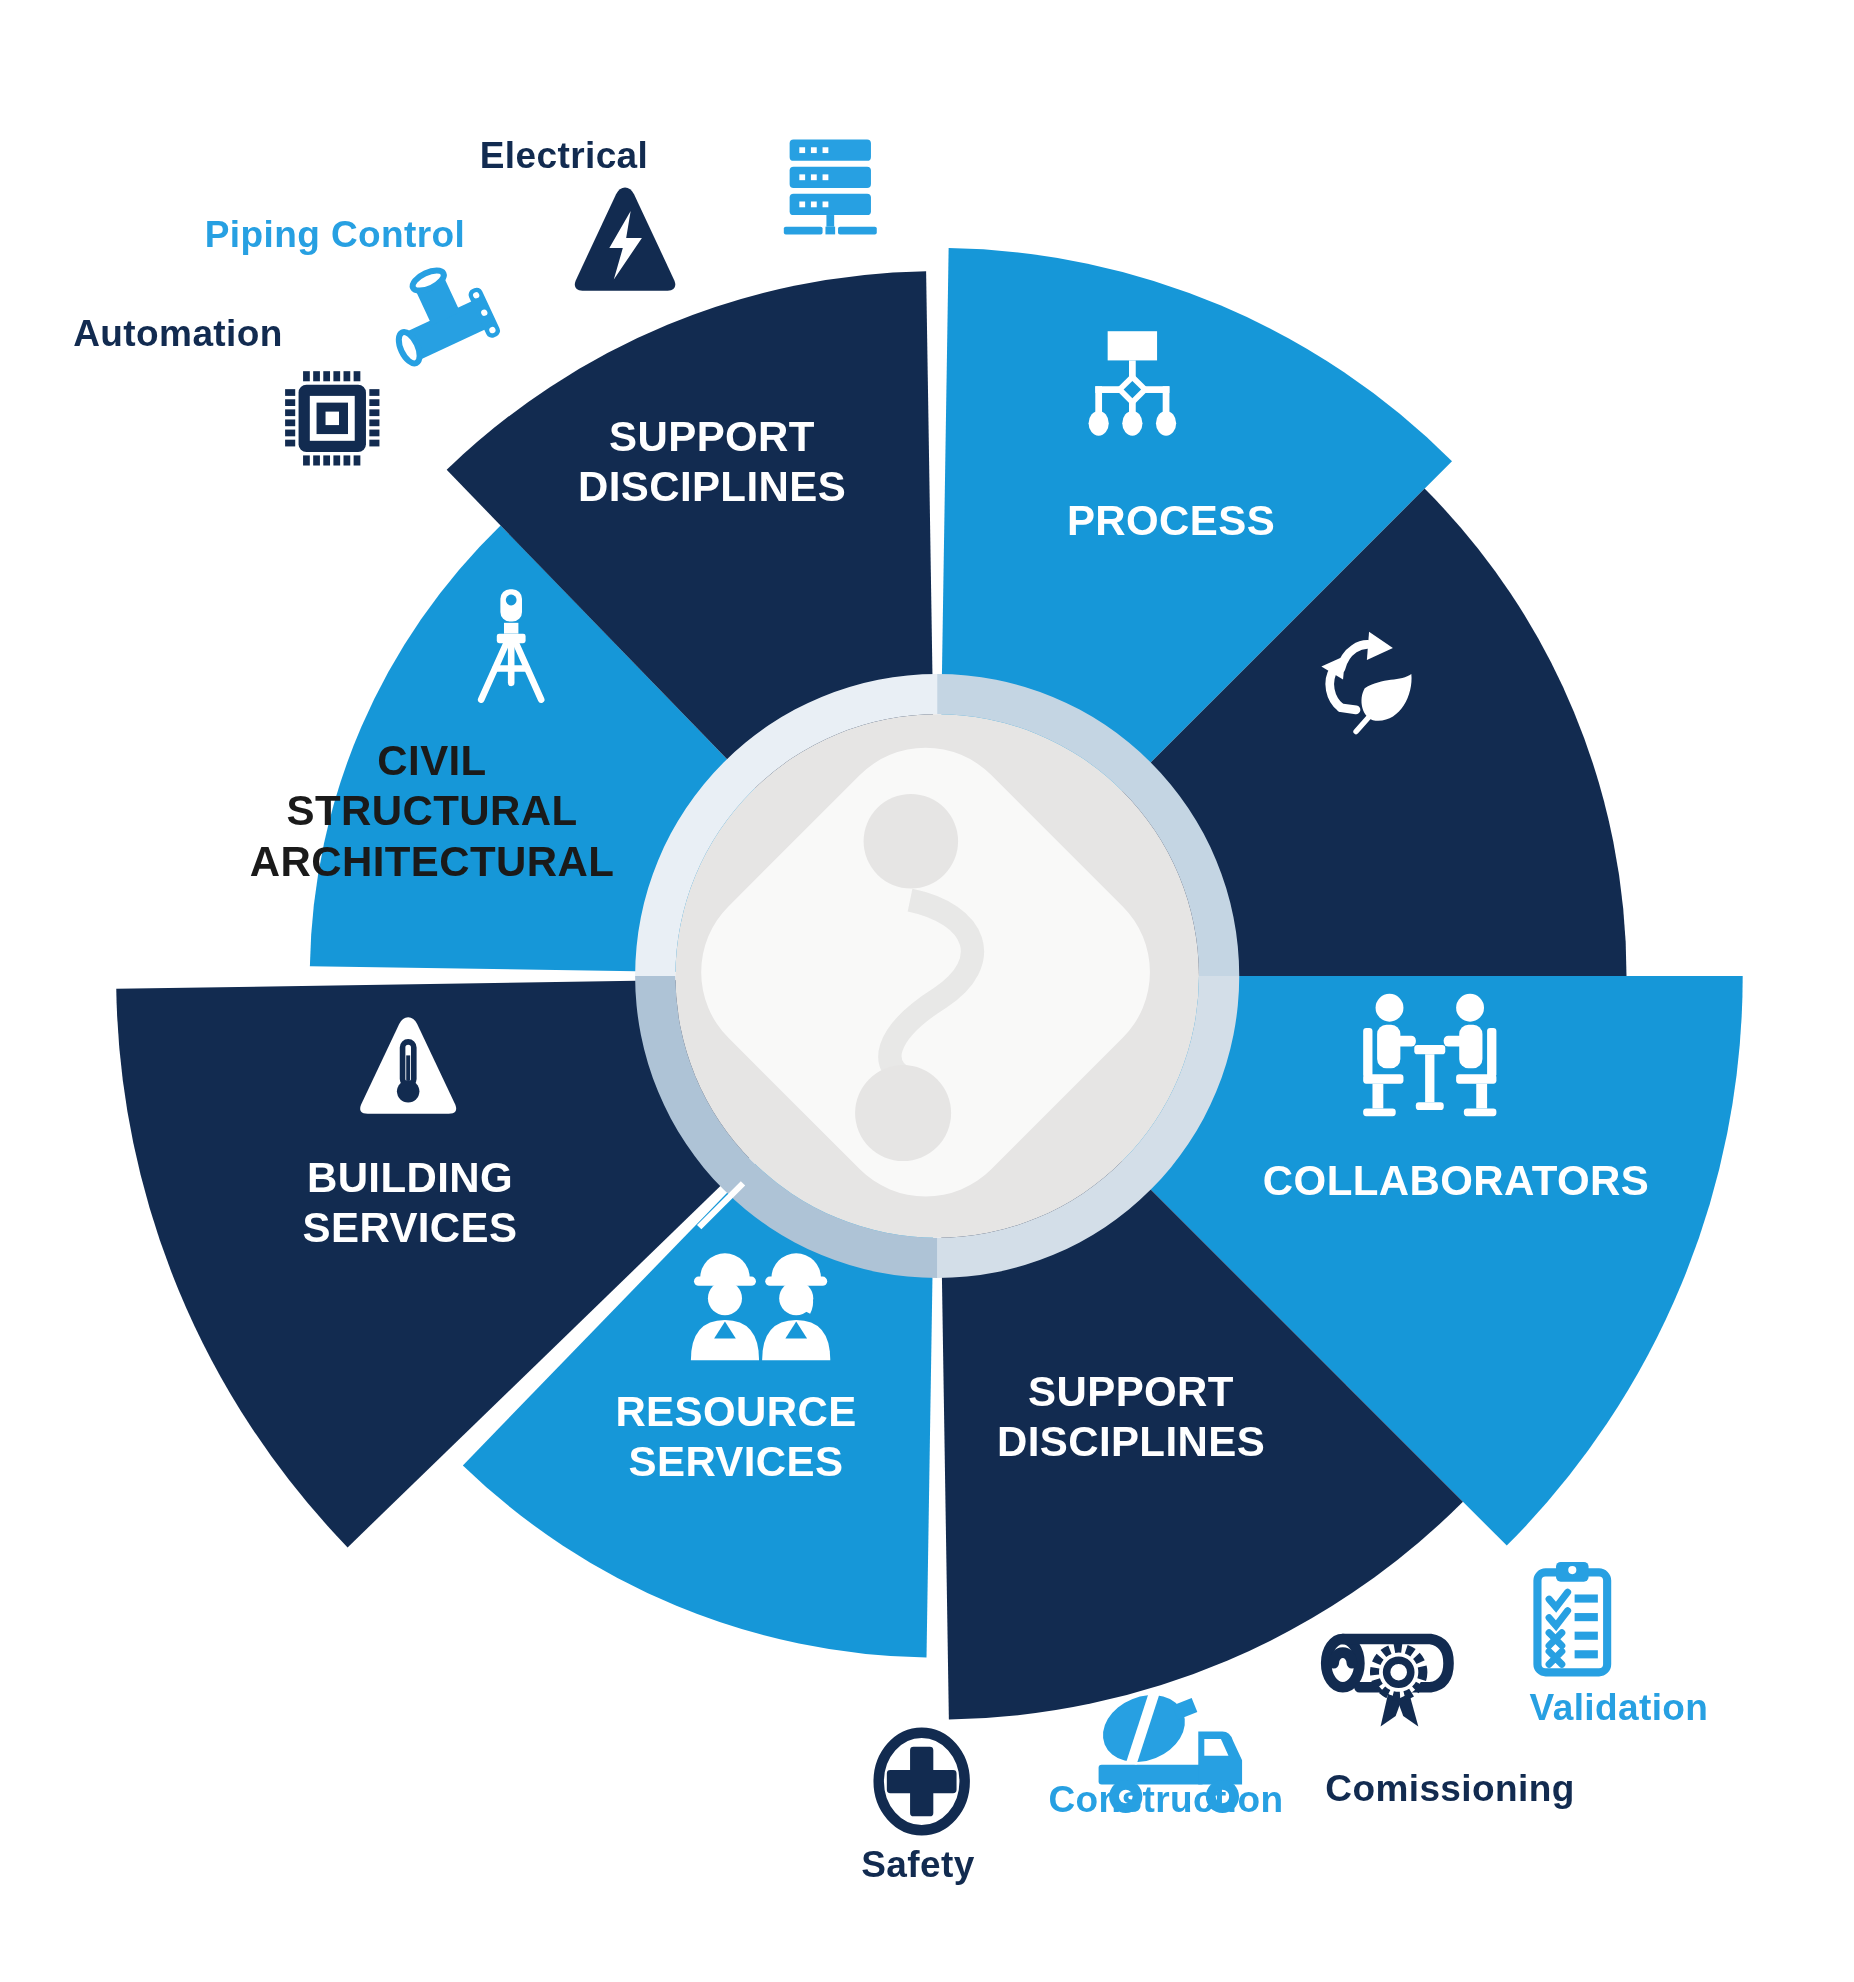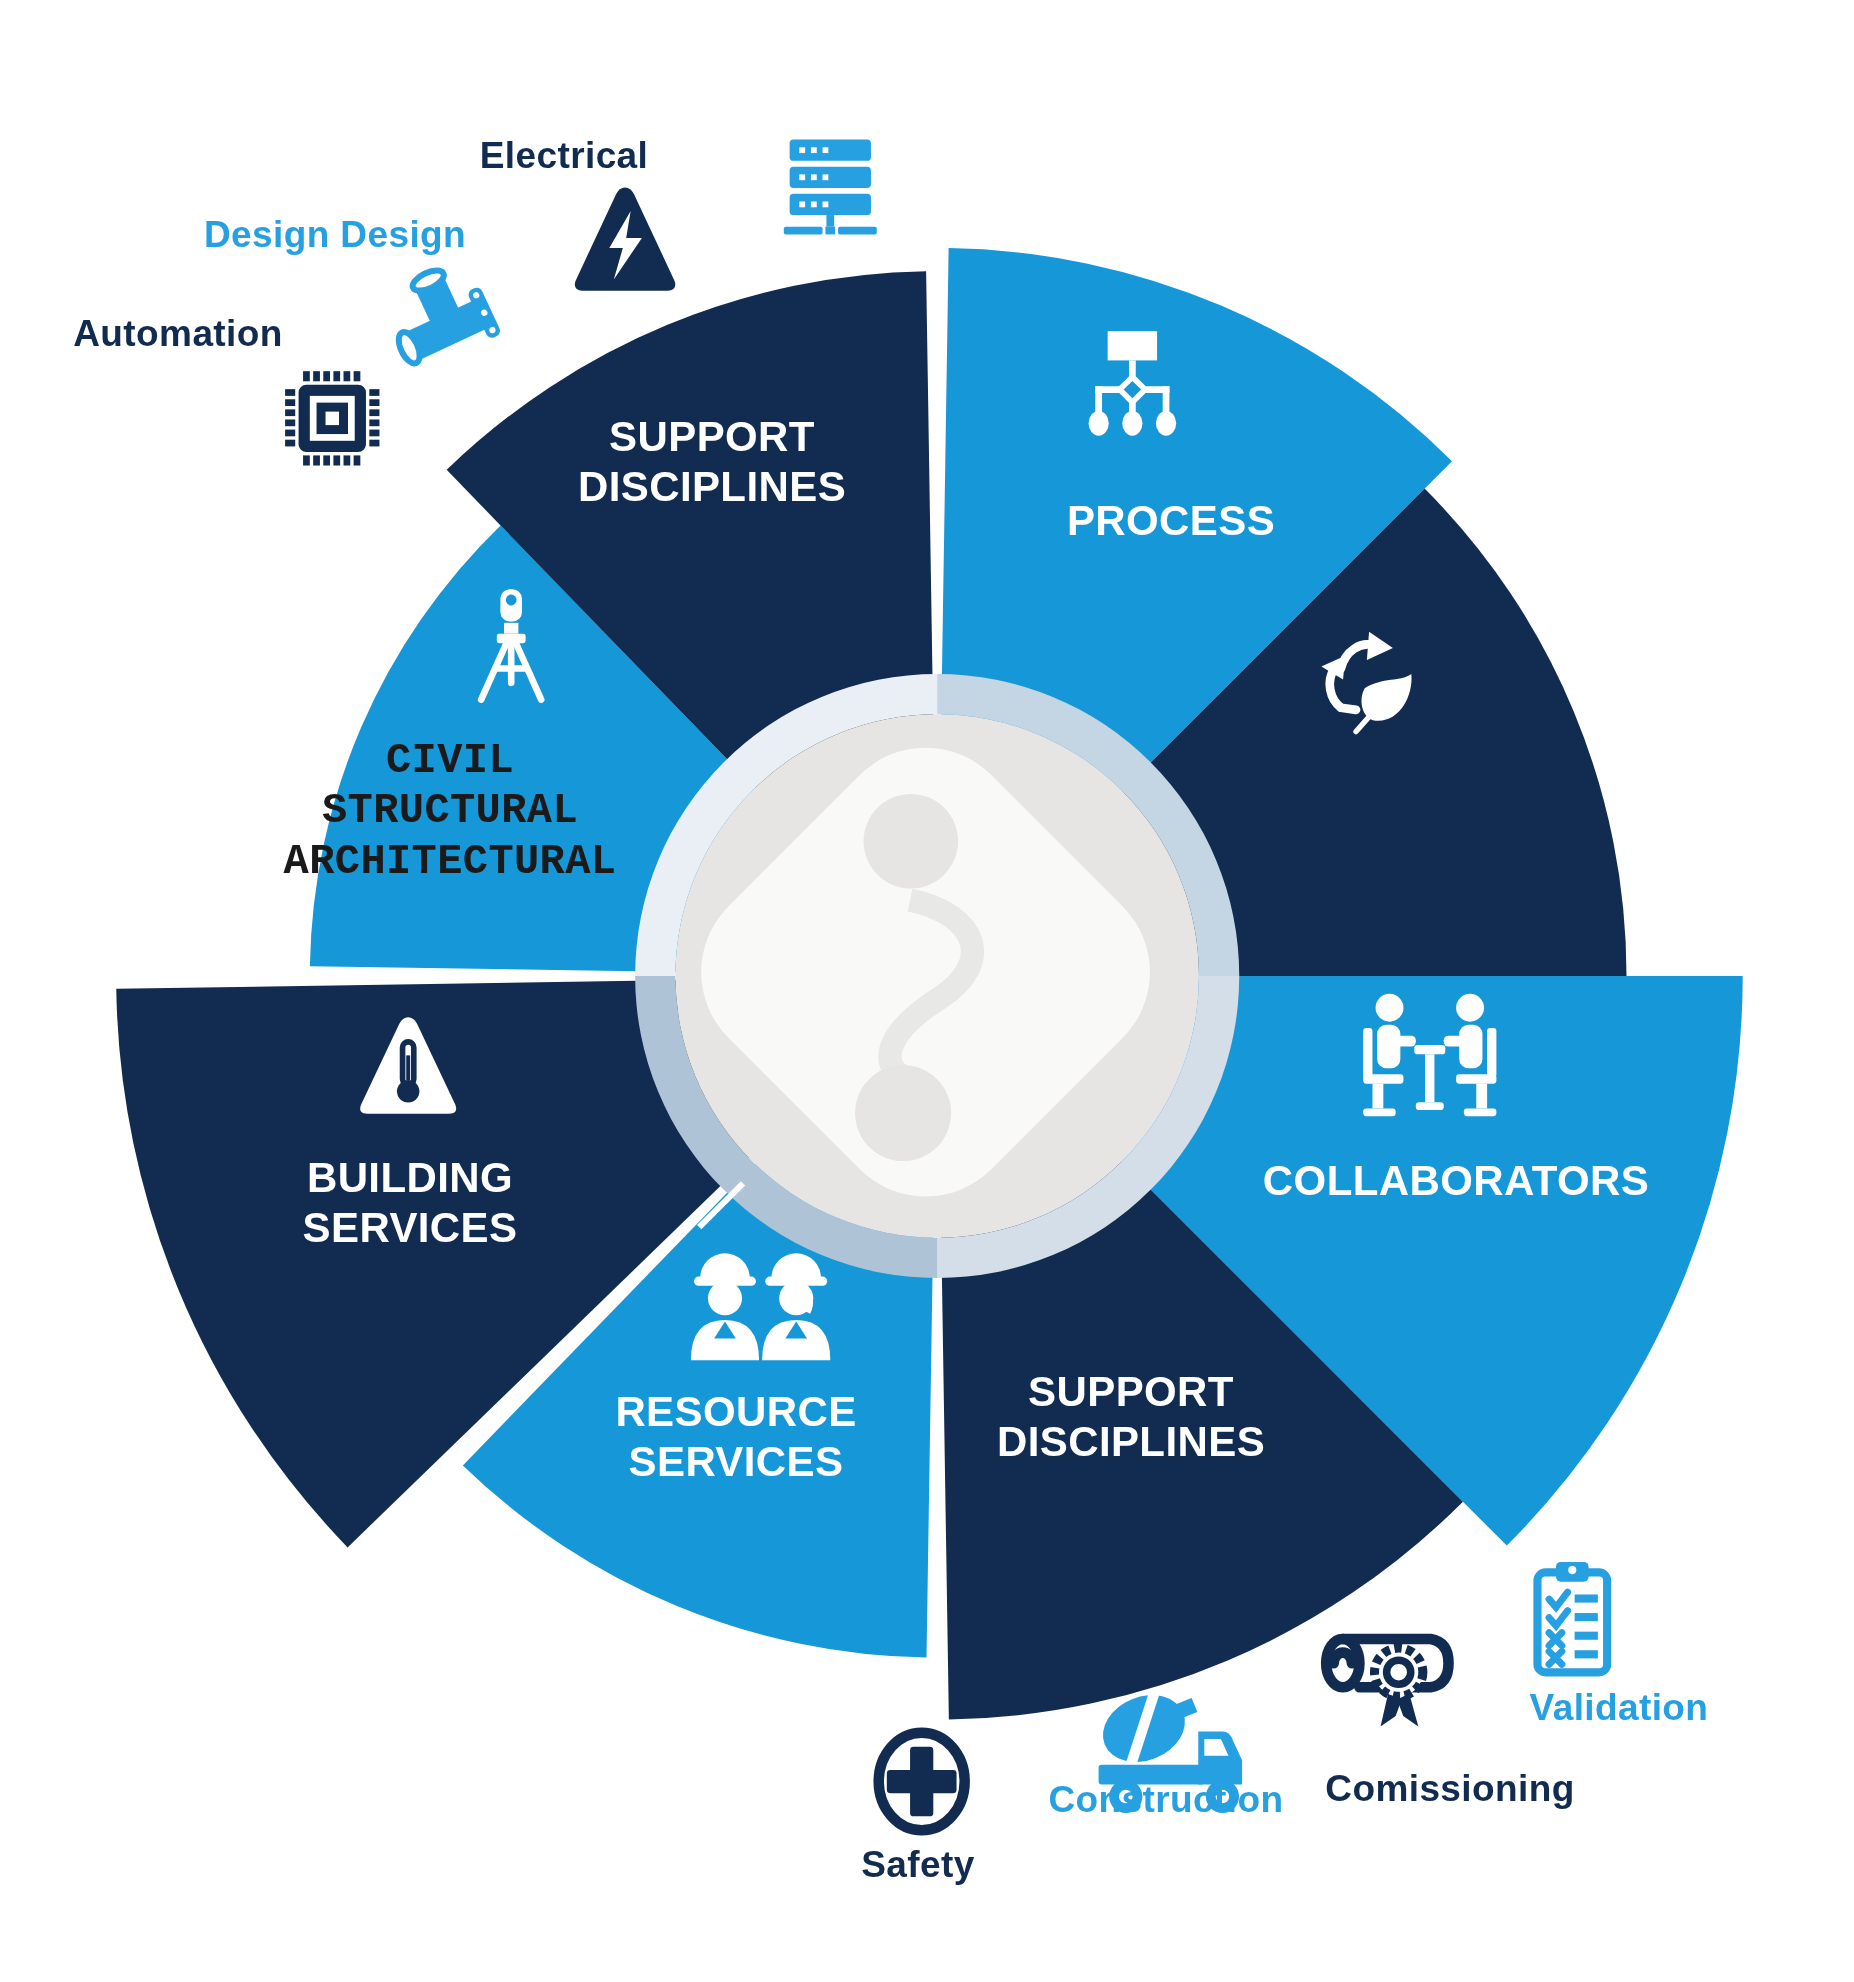--- a/index.html
+++ b/index.html
@@ -269,28 +269,28 @@
 
 
 <div class="lbl sector-lbl" style="left:1123px;top:521px;margin-left:48px;">PROCESS</div>
 <div class="lbl sector-lbl" style="left:1456px;top:1181px;">COLLABORATORS</div>
 <div class="lbl sector-lbl" style="left:1131px;top:1417px;">SUPPORT
 DISCIPLINES</div>
 <div class="lbl sector-lbl" style="left:736px;top:1437px;">RESOURCE
 SERVICES</div>
 <div class="lbl sector-lbl" style="left:410px;top:1203px;">BUILDING
 SERVICES</div>
-<div class="lbl sector-lbl dark-text" style="left:450px;top:812px;font-family:Liberation Mono, monospace;">CIVIL
+<div class="lbl sector-lbl dark-text" style="left:432px;top:812px;">CIVIL
 STRUCTURAL
 ARCHITECTURAL</div>
 <div class="lbl sector-lbl" style="left:712px;top:462px;">SUPPORT
 DISCIPLINES</div>
 
 <div class="lbl sat-lbl navy" style="left:564px;top:156px;">Electrical</div>
-<div class="lbl sat-lbl blue" style="left:335px;top:235px;">Design Design</div>
+<div class="lbl sat-lbl blue" style="left:335px;top:235px;">Piping Control</div>
 <div class="lbl sat-lbl navy" style="left:178px;top:334px;">Automation</div>
 <div class="lbl sat-lbl blue" style="left:1619px;top:1708px;">Validation</div>
 <div class="lbl sat-lbl navy" style="left:1450px;top:1789px;">Comissioning</div>
 <div class="lbl sat-lbl blue" style="left:1166px;top:1800px;">Construction</div>
 <div class="lbl sat-lbl navy" style="left:918px;top:1865px;">Safety</div>
 
 </div>
 
 
 </body></html>

